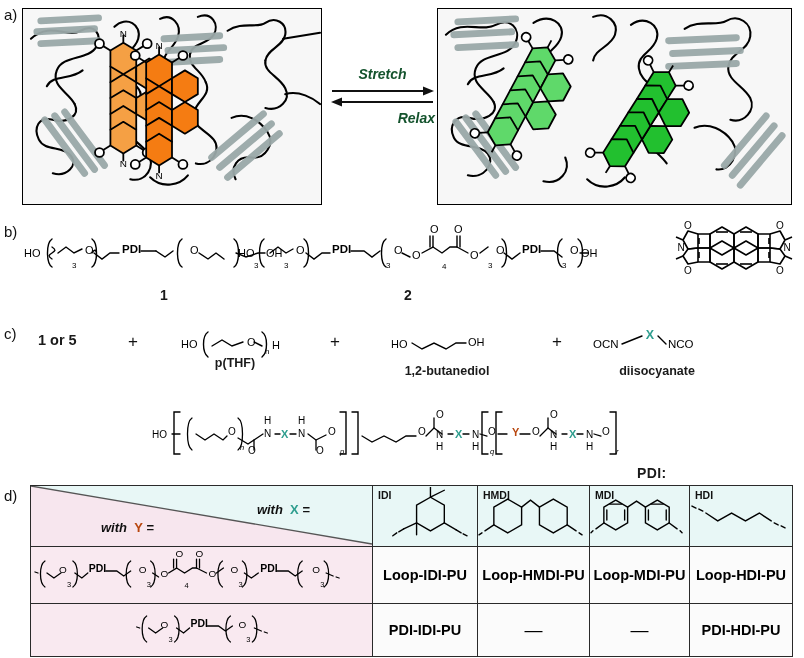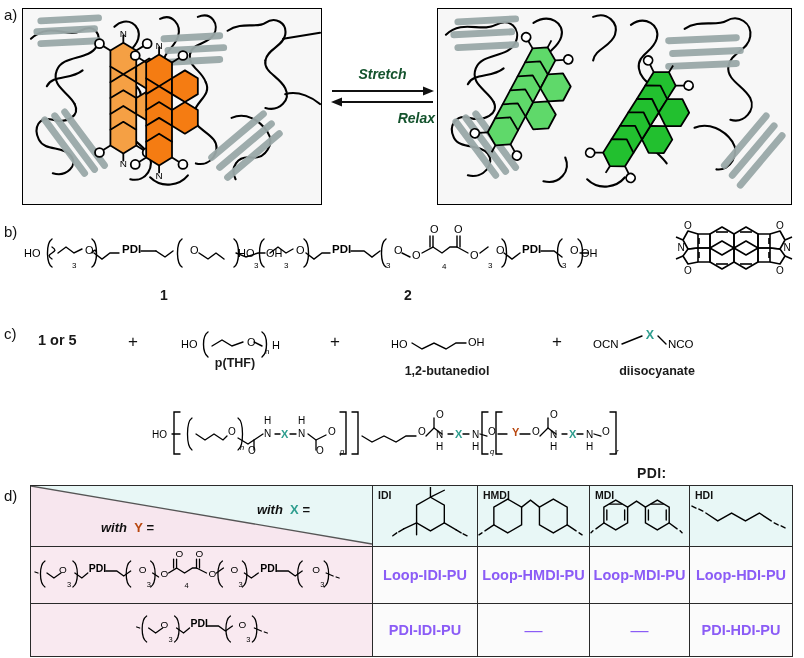--- a/index.html
+++ b/index.html
@@ -33,21 +33,21 @@
 
   
   #panel-d{position:absolute;left:30px;top:485px;width:762px;height:168px;}
   .tbl{border-collapse:collapse;table-layout:fixed;width:762px;height:168px;}
   .tbl td{border:1.6px solid #2a2a2a;padding:0;vertical-align:middle;position:relative;}
   .hdr-corner{background:#f7e6ee;}
   .row-pink{background:#f9e9f0;}
   .cell-white{background:#fbfbfb;}
   .cell-head-white{background:#e8f7f6;}
   .sub-name{position:absolute;left:5px;top:3px;font-size:10.5px;font-weight:700;color:#111;}
-  .pu-name{font-size:14.5px;font-weight:700;text-align:center;color:#8b5cf6;}
+  .pu-name{font-size:14.5px;font-weight:700;text-align:center;color:#000000;}
   .dash{font-size:18px;font-weight:400;text-align:center;}
   .with-lbl{position:absolute;font-style:italic;font-size:13px;font-weight:600;color:#111;}
   .var-x{color:#2f9e8f;font-style:normal;font-weight:700;}
   .var-y{color:#b8460e;font-style:normal;font-weight:700;}
   .eq{font-style:normal;font-weight:600;}
 </style>
 </head>
 <body>
 
 <div id="panel-a">

